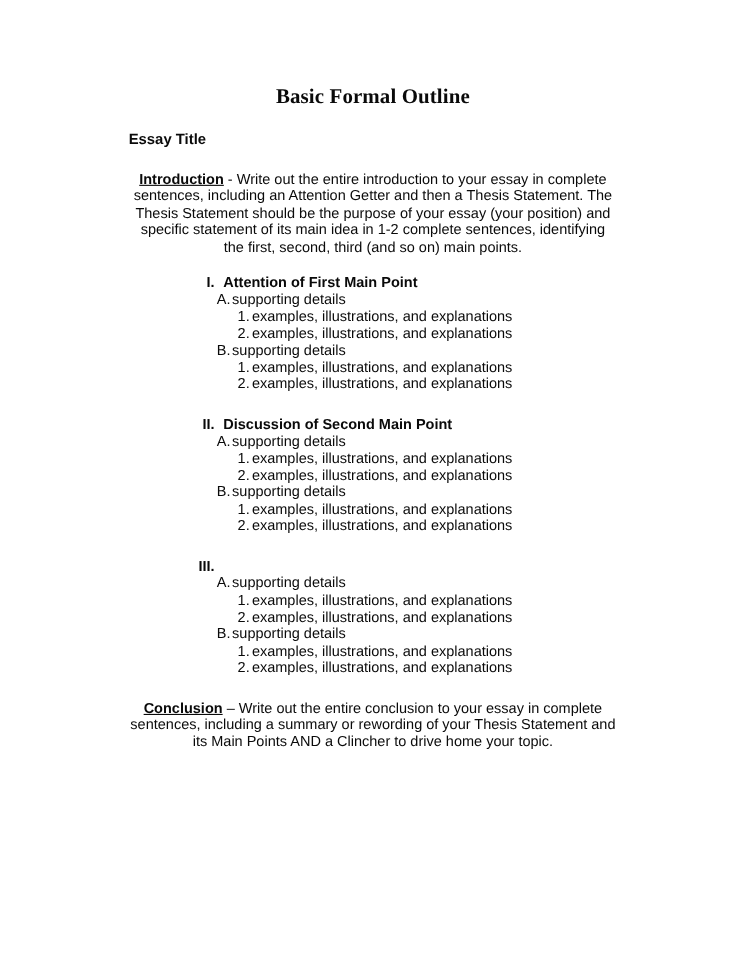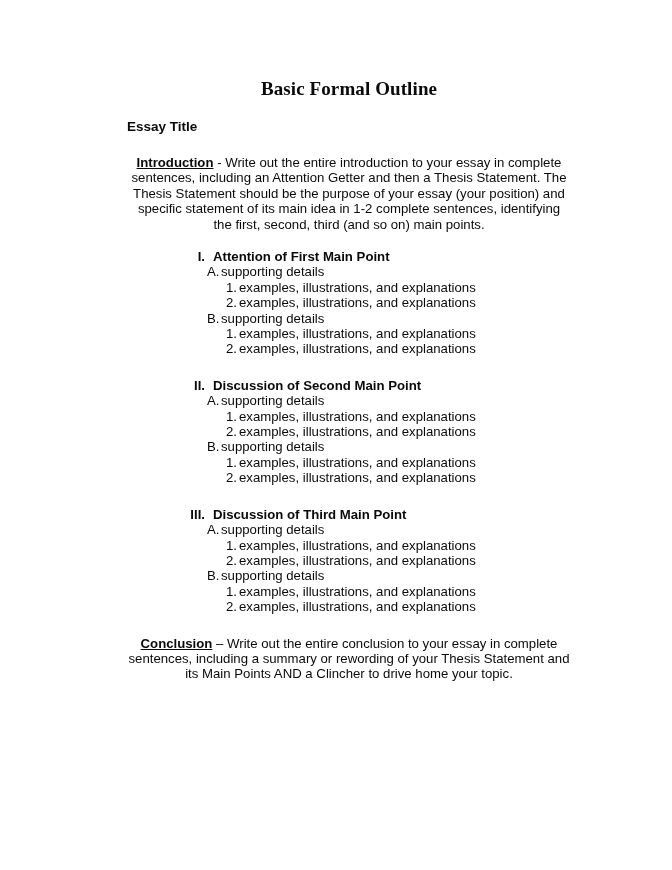--- a/index.html
+++ b/index.html
@@ -12,21 +12,21 @@
     height: 870px;
     position: relative;
     overflow: hidden;
     font-family: "Liberation Sans", sans-serif;
     color: #0a0a0a;
     -webkit-font-smoothing: antialiased;
   }
 
   .page {
     position: absolute;
-    left: 10px;
+    left: 0;
     top: 0;
     width: 552px;
     height: 870px;
     background: #ffffff;
   }
 
   .content {
     position: absolute;
     left: 117px;
     top: 78px;
@@ -193,21 +193,20 @@
             <span class="s1-text">examples, illustrations, and explanations</span>
           </div>
           <div class="sub-1">
             <span class="digit">2.</span>
             <span class="s1-text">examples, illustrations, and explanations</span>
           </div>
         </div>
         <div class="outline-block">
           <div class="main-point">
             <span class="numeral">III.</span>
-            <span class="mp-text">Discussion of Third Main Point</span>
           </div>
           <div class="sub-a">
             <span class="letter">A.</span>
             <span class="sa-text">supporting details</span>
           </div>
           <div class="sub-1">
             <span class="digit">1.</span>
             <span class="s1-text">examples, illustrations, and explanations</span>
           </div>
           <div class="sub-1">

